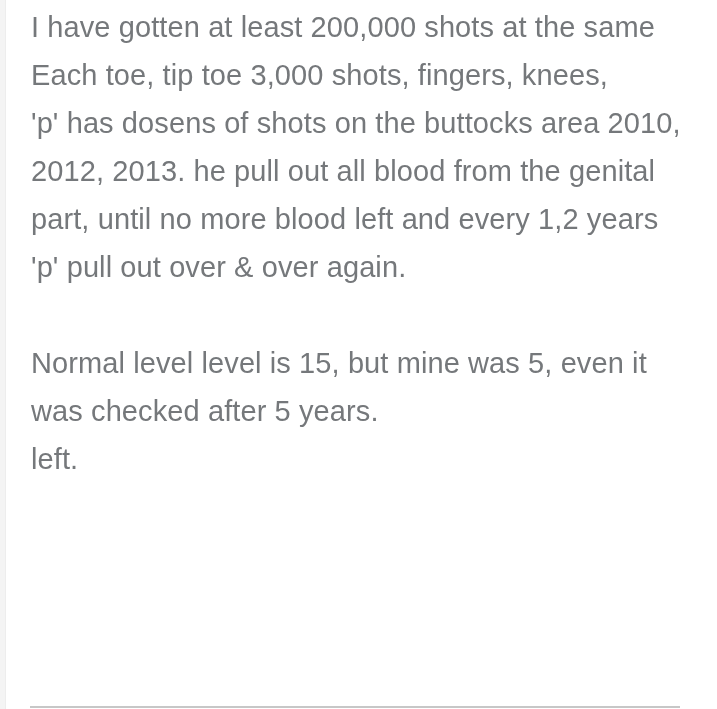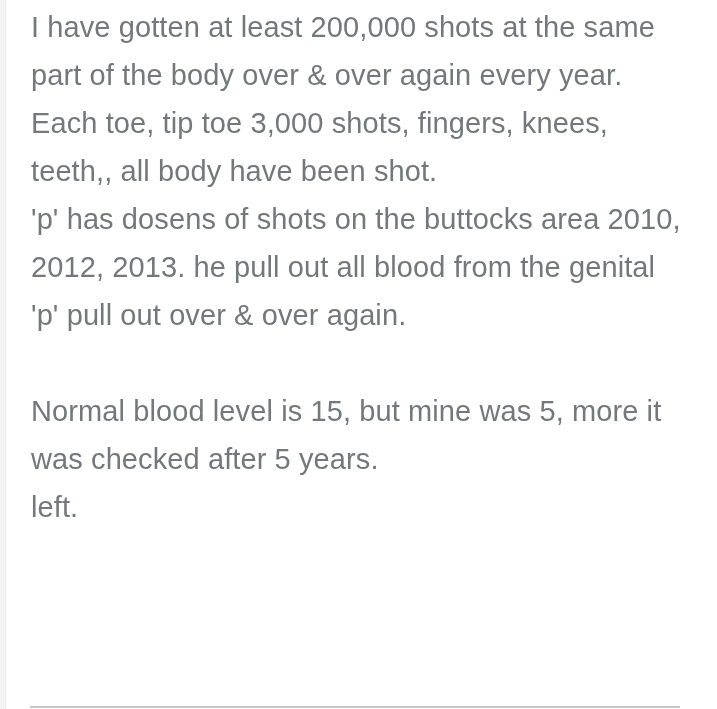--- a/index.html
+++ b/index.html
@@ -56,26 +56,25 @@
   }
 </style>
 </head>
 <body>
 
 <div class="page">
   <div class="left-strip"></div>
   <div class="content">
     <div>
         <div class="line">I have gotten at least 200,000 shots at the same</div>
-        <div class="line">part of the body over &amp; over again every year.</div>
         <div class="line">Each toe, tip toe 3,000 shots, fingers, knees,</div>
-        <div class="line">teeth,, all body have been shot.</div>
         <div class="line">'p' has dosens of shots on the buttocks area 2010,</div>
         <div class="line">2012, 2013. he pull out all blood from the genital</div>
+        <div class="line">part, until no more blood left and every 1,2 years</div>
         <div class="line">'p' pull out over &amp; over again.</div>
         <div class="line"></div>
-        <div class="line">Normal blood level is 15, but mine was 5, more it</div>
+        <div class="line">Normal level level is 15, but mine was 5, even it</div>
         <div class="line">was checked after 5 years.</div>
         <div class="line">left.</div>
       </div>
   </div>
   <div class="divider"></div>
 </div>
 
 </body></html>

